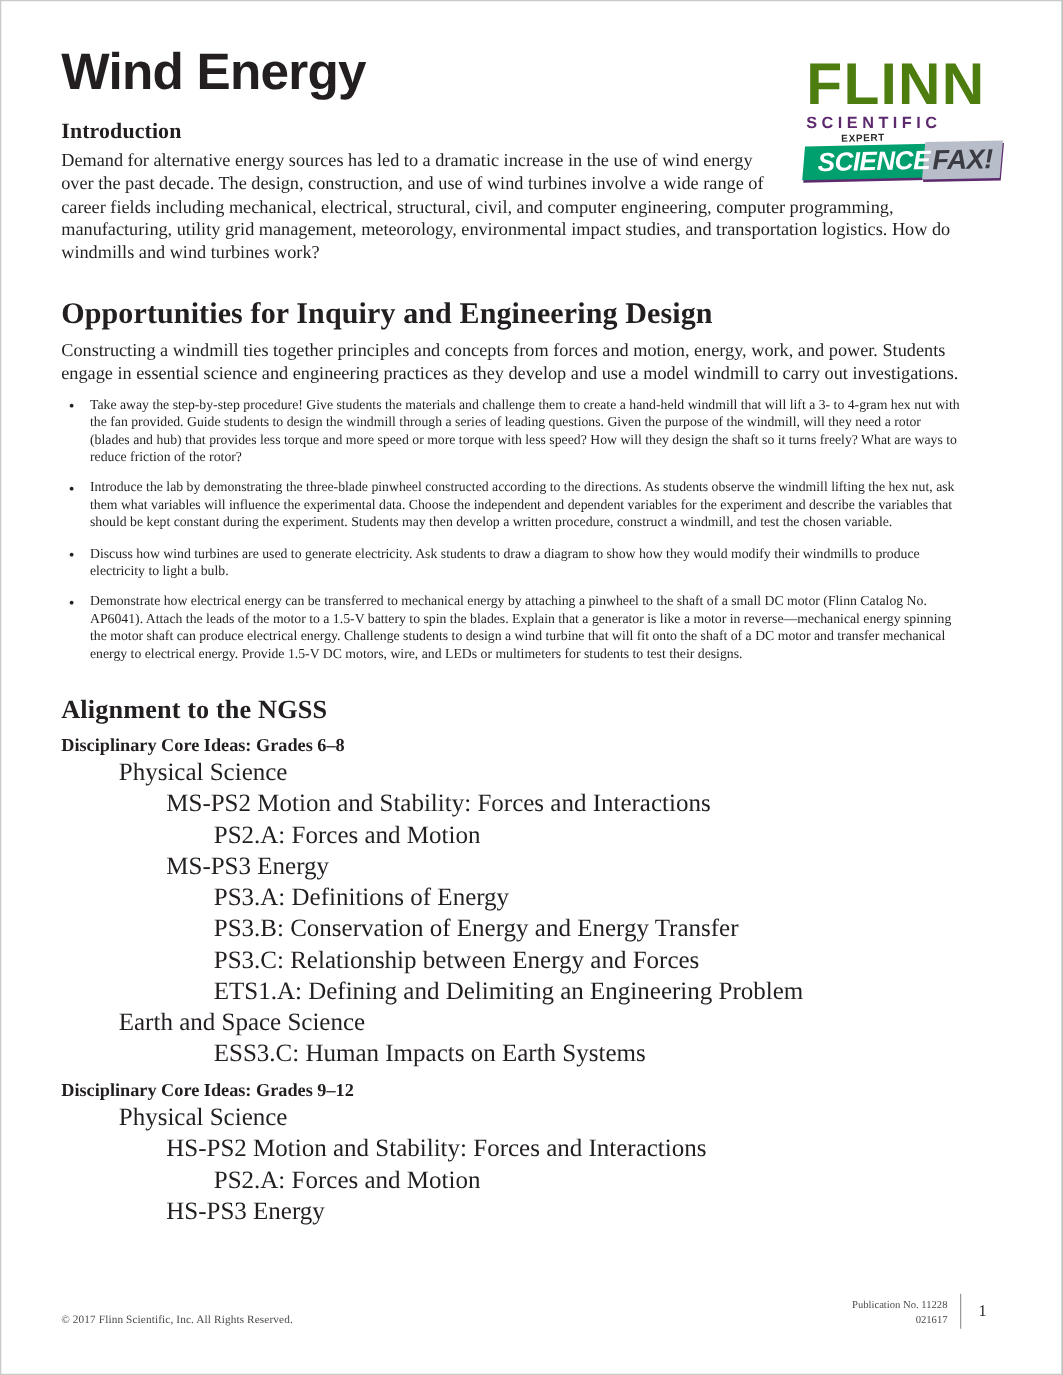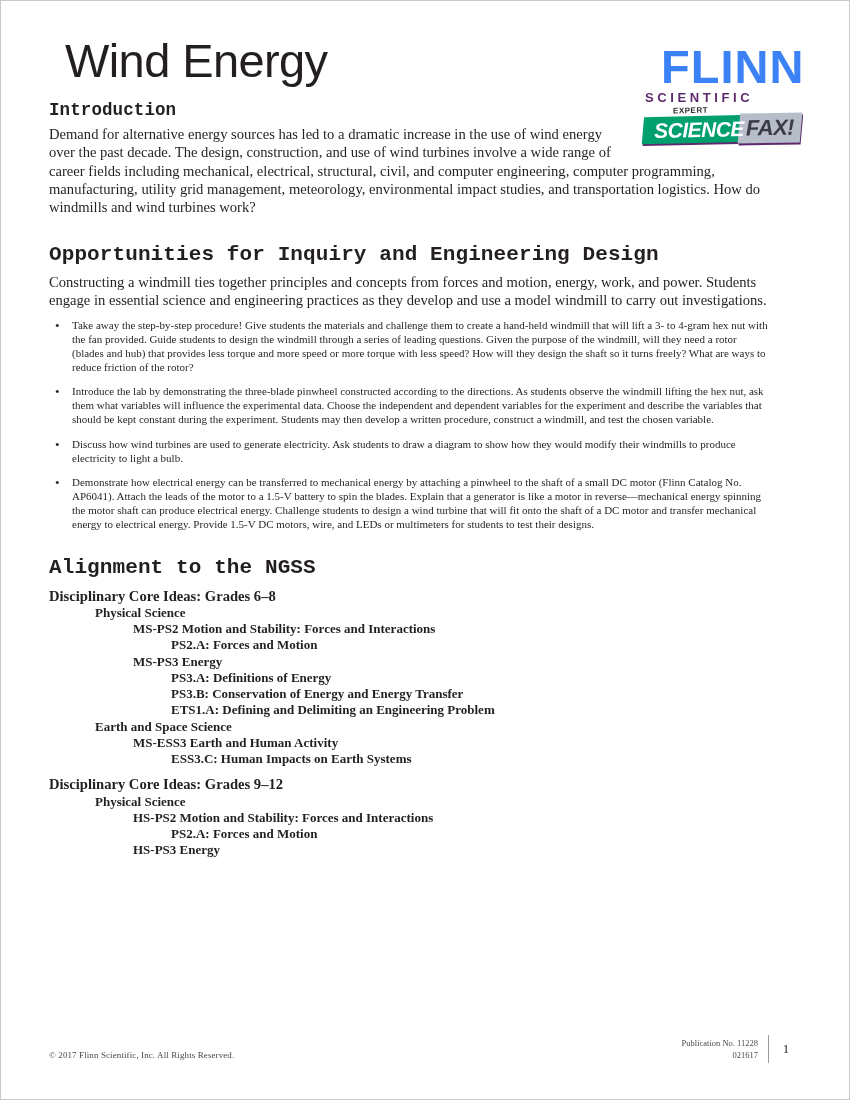--- a/index.html
+++ b/index.html
@@ -33,23 +33,23 @@
     width: 160px;
     text-align: center;
     user-select: none;
   }
   .logo-flinn {
     font-family: "Liberation Sans", "DejaVu Sans", sans-serif;
     font-weight: bold;
     font-size: 47px;
     letter-spacing: 1px;
     line-height: 0.95;
-    color: #3b82f6;
+    color: #4d7c0f;
     text-align: left;
-    margin-left: 18px;
+    margin-left: 2px;
   }
   .logo-scientific {
     font-family: "Liberation Sans", "DejaVu Sans", sans-serif;
     font-weight: bold;
     font-size: 13px;
     letter-spacing: 3.6px;
     color: #5e2a6e;
     line-height: 1.1;
     text-align: left;
     margin-top: 1px;
@@ -121,36 +121,36 @@
     font-size: 8px;
     letter-spacing: 0.5px;
     color: #2b2b2b;
     transform: rotate(-1.5deg);
     z-index: 4;
   }
 
   
   .doc-title {
     font-family: "Liberation Sans", "DejaVu Sans", sans-serif;
-    font-weight: normal;
-    font-size: 47px;
+    font-weight: bold;
+    font-size: 41px;
     line-height: 1.0;
     letter-spacing: -0.6px;
-    margin: 0 0 16px 16px;
+    margin: 0 0 16px 0;
     color: #231f20;
   }
   h2.section {
-    font-family: Liberation Mono, monospace;
+    font-family: Liberation Serif, serif;
     font-weight: bold;
     font-size: 17.5px;
     margin: 0 0 5px 0;
     letter-spacing: 0.1px;
   }
   h2.section.big {
-    font-size: 21px;
+    font-size: 24px;
     margin-top: 26px;
     margin-bottom: 7px;
   }
   h2.section.ngss {
     font-size: 21px;
     margin-top: 24px;
     margin-bottom: 5px;
   }
   p.body {
     font-size: 14.6px;
@@ -188,23 +188,22 @@
   
   .ngss-group { margin-top: 2px; }
   .ngss-head {
     font-weight: bold;
     font-size: 14.6px;
     line-height: 1.25;
     margin-top: 8px;
   }
   .ngss-group:first-child .ngss-head { margin-top: 0; }
   .ngss-row {
-    font-size: 13px;
+    font-size: 20px;
     line-height: 1.25;
-    font-weight: bold;
   }
   .lvl1 { padding-left: 46px; }
   .lvl2 { padding-left: 84px; }
   .lvl3 { padding-left: 122px; }
 
   
   .footer {
     position: absolute;
     left: 48px;
     right: 46px;
@@ -283,23 +282,23 @@
     <h2 class="section ngss">Alignment to the NGSS</h2>
 
     <div class="ngss-group">
       <div class="ngss-head">Disciplinary Core Ideas: Grades 6–8</div>
       <div class="ngss-row lvl1">Physical Science</div>
       <div class="ngss-row lvl2">MS-PS2 Motion and Stability: Forces and Interactions</div>
       <div class="ngss-row lvl3">PS2.A: Forces and Motion</div>
       <div class="ngss-row lvl2">MS-PS3 Energy</div>
       <div class="ngss-row lvl3">PS3.A: Definitions of Energy</div>
       <div class="ngss-row lvl3">PS3.B: Conservation of Energy and Energy Transfer</div>
+      <div class="ngss-row lvl3">PS3.C: Relationship between Energy and Forces</div>
       <div class="ngss-row lvl3">ETS1.A: Defining and Delimiting an Engineering Problem</div>
       <div class="ngss-row lvl1">Earth and Space Science</div>
-      <div class="ngss-row lvl2">MS-ESS3 Earth and Human Activity</div>
       <div class="ngss-row lvl3">ESS3.C: Human Impacts on Earth Systems</div>
     </div>
 
     <div class="ngss-group">
       <div class="ngss-head">Disciplinary Core Ideas: Grades 9–12</div>
       <div class="ngss-row lvl1">Physical Science</div>
       <div class="ngss-row lvl2">HS-PS2 Motion and Stability: Forces and Interactions</div>
       <div class="ngss-row lvl3">PS2.A: Forces and Motion</div>
       <div class="ngss-row lvl2">HS-PS3 Energy</div>
     </div>

